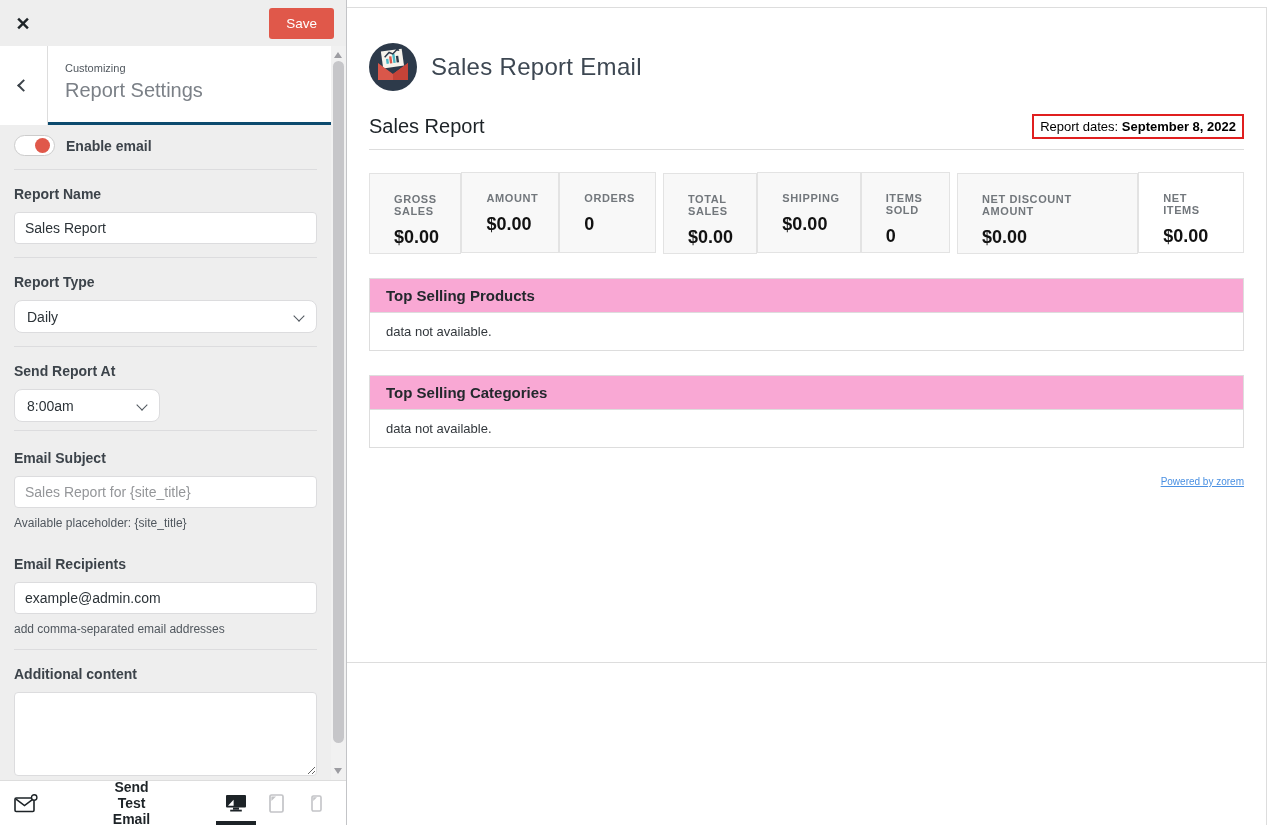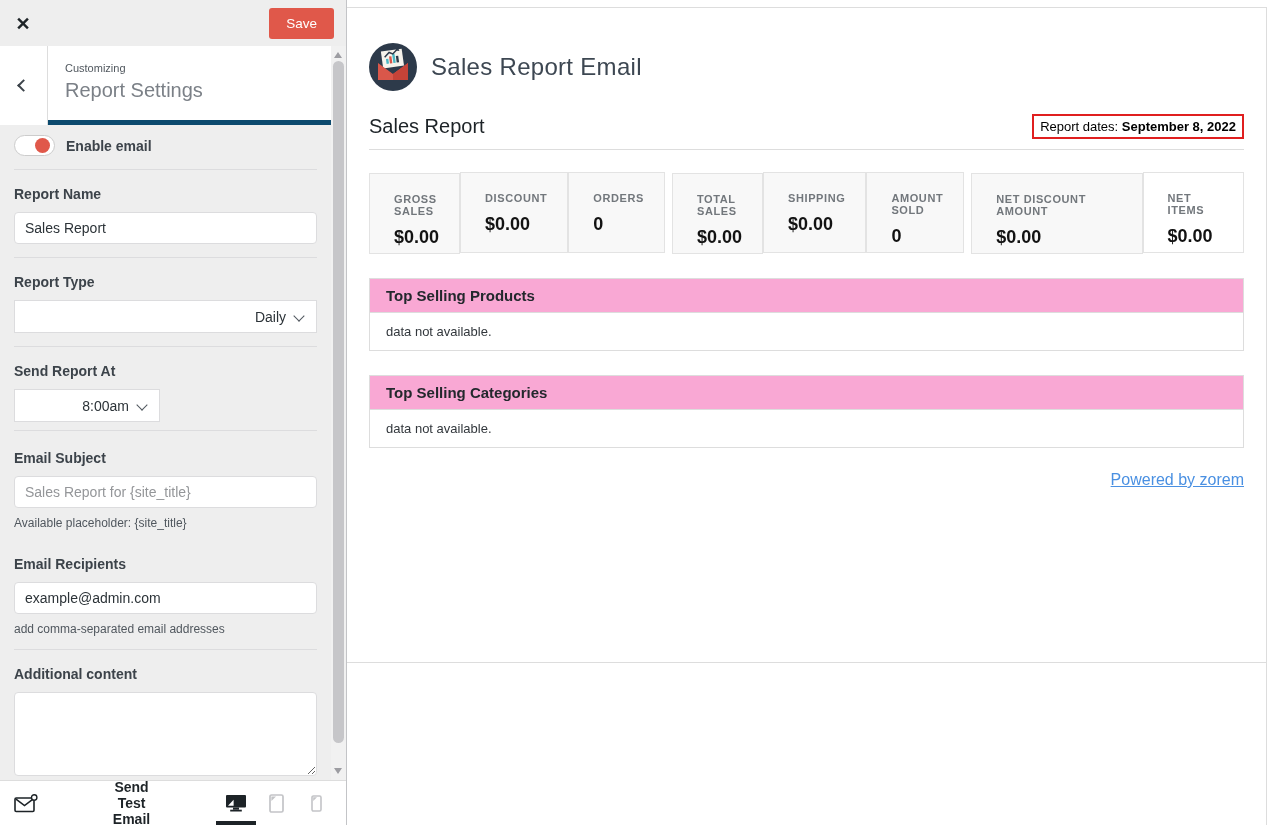--- a/index.html
+++ b/index.html
@@ -10,39 +10,39 @@
     background:#fff; color:#3c434a;
   }
   .app { display:flex; width:1280px; height:825px; }
 
   
   .sidebar { position:relative; width:346px; height:825px; background:#eeeeee; flex:none; }
   .topbar { height:46px; background:#eeeeee; display:flex; align-items:center; justify-content:space-between; padding-right:12px; }
   .close-btn { width:46px; height:46px; border:none; background:transparent; font-size:18px; font-weight:700; color:#1d2327; cursor:pointer; line-height:46px; }
   .save-btn { background:#e0584a; color:#fff; border:none; border-radius:3px; padding:8px 17px; font-size:13.5px; font-family:inherit; cursor:pointer;text-align:center; }
 
-  .panel-header { height:79px; background:#fff; display:flex; border-bottom:5px solid #0c4a6e; }
+  .panel-header { height:79px; background:#fff; display:flex; border-bottom:3px solid #0c4a6e; }
   .back-btn { width:48px; height:79px; background:#fff; border:none; border-right:1px solid #ddd; cursor:pointer; position:relative; }
   .chevron-left { display:inline-block; width:9px; height:9px; border-left:2.5px solid #3c434a; border-bottom:2.5px solid #3c434a; transform:rotate(45deg); }
   .panel-titles { padding:16px 0 0 17px; }
   .kicker { font-size:11px; color:#50575e; display:block; }
   .panel-title { font-size:20px; font-weight:400; color:#7b8087; margin:5px 0 0; }
 
   .controls { position:absolute; top:125px; left:0; right:15px; bottom:45px; padding:8px 14px 0; background:#eeeeee; overflow:hidden; }
   .toggle-row { display:flex; align-items:center; padding-top:2px;text-align:center; }
   .toggle { position:relative; width:41px; height:21px; background:#fff; border:1px solid #ccc; border-radius:11px; display:inline-block; cursor:pointer; flex:none; }
   .toggle .knob { position:absolute; top:2px; right:4px; width:15px; height:15px; border-radius:50%; background:#e0584a; }
   .toggle-label { margin-left:11px; font-size:14px; font-weight:700; color:#3c434a; }
 
   .sec { margin-top:13px; padding-top:16px; border-top:1px solid #dcdcde; }
   .sec.noline { border-top:none; margin-top:26px; padding-top:0; }
   .field-label { display:block; font-size:14px; font-weight:700; color:#3c434a; margin-bottom:10px; }
   .text-input { width:100%; height:32px; border:1px solid #dcdcde; border-radius:4px; background:#fff; padding:0 10px; font-size:14px; color:#2c3338; font-family:inherit; }
   .text-input::placeholder { color:#949699; }
-  .select { position:relative; height:33px; border:1px solid #dcdcde; border-radius:0; background:#fff; display:flex; align-items:center; padding:0 30px 0 12px; font-size:14px; color:#2c3338; cursor:pointer;justify-content:flex-end; }
+  .select { position:relative; height:33px; border:1px solid #dcdcde; border-radius:8px; background:#fff; display:flex; align-items:center; padding:0 30px 0 12px; font-size:14px; color:#2c3338; cursor:pointer; }
   .select.narrow { width:146px; }
   .chevron-down { position:absolute; right:13px; top:11px; width:8px; height:8px; border-right:1.8px solid #50575e; border-bottom:1.8px solid #50575e; transform:rotate(45deg); }
   .help-text { font-size:12px; color:#50575e; margin-top:8px; }
   .textarea { width:100%; height:84px; border:1px solid #dcdcde; border-radius:4px; background:#fff; resize:vertical; font-family:inherit; font-size:14px; padding:6px 8px; color:#2c3338; }
 
   
   .sb-track { position:absolute; top:46px; right:0; width:15px; bottom:45px; background:#f1f1f1; }
   .sb-arrow { position:absolute; left:3px; width:0; height:0; border-left:4.5px solid transparent; border-right:4.5px solid transparent; }
   .sb-arrow.up { top:6px; border-bottom:6px solid #9d9da2; }
   .sb-arrow.down { bottom:6px; border-top:6px solid #9d9da2; }
@@ -75,21 +75,21 @@
   .scell + .scell { margin-top:-1px; }
   .scell.white { background:#fff; }
   .slabel { font-size:11px; font-weight:700; letter-spacing:.6px; color:#72777c; }
   .sval { font-size:18px; font-weight:700; color:#121212; margin-top:10px; }
 
   .section { border:1px solid #ddd; margin-top:24px; background:#fff; }
   .section-h { background:#f9a8d4; border-bottom:1px solid #ddd; padding:8px 16px; font-size:15px; font-weight:700; color:#23282d; }
   .section-b { padding:11px 16px; font-size:13px; color:#32373c; }
 
   .powered-row { text-align:right; margin-top:23px; }
-  .powered-link { color:#4a90e2; font-size:16px; text-decoration:underline; }
+  .powered-link { color:#4a90e2; font-size:10px; text-decoration:underline; }
 </style>
 </head>
 <body>
 
 <div class="app">
 
   <aside class="sidebar">
 
     <div class="topbar">
       <button class="close-btn">
@@ -240,39 +240,39 @@
 
         <hr class="email-hr">
 
         <div class="stats">
           <div class="scol">
             <div class="scell">
               <div class="slabel">GROSS SALES</div>
               <div class="sval">$0.00</div>
             </div>
             <div class="scell">
-              <div class="slabel">DISCOUNT</div>
+              <div class="slabel">AMOUNT</div>
               <div class="sval">$0.00</div>
             </div>
             <div class="scell">
               <div class="slabel">ORDERS</div>
               <div class="sval">0</div>
             </div>
           </div>
           <div class="scol">
             <div class="scell">
               <div class="slabel">TOTAL SALES</div>
               <div class="sval">$0.00</div>
             </div>
             <div class="scell">
               <div class="slabel">SHIPPING</div>
               <div class="sval">$0.00</div>
             </div>
             <div class="scell">
-              <div class="slabel">AMOUNT SOLD</div>
+              <div class="slabel">ITEMS SOLD</div>
               <div class="sval">0</div>
             </div>
           </div>
           <div class="scol">
             <div class="scell">
               <div class="slabel">NET DISCOUNT AMOUNT</div>
               <div class="sval">$0.00</div>
             </div>
             <div class="scell white">
               <div class="slabel">NET ITEMS</div>

